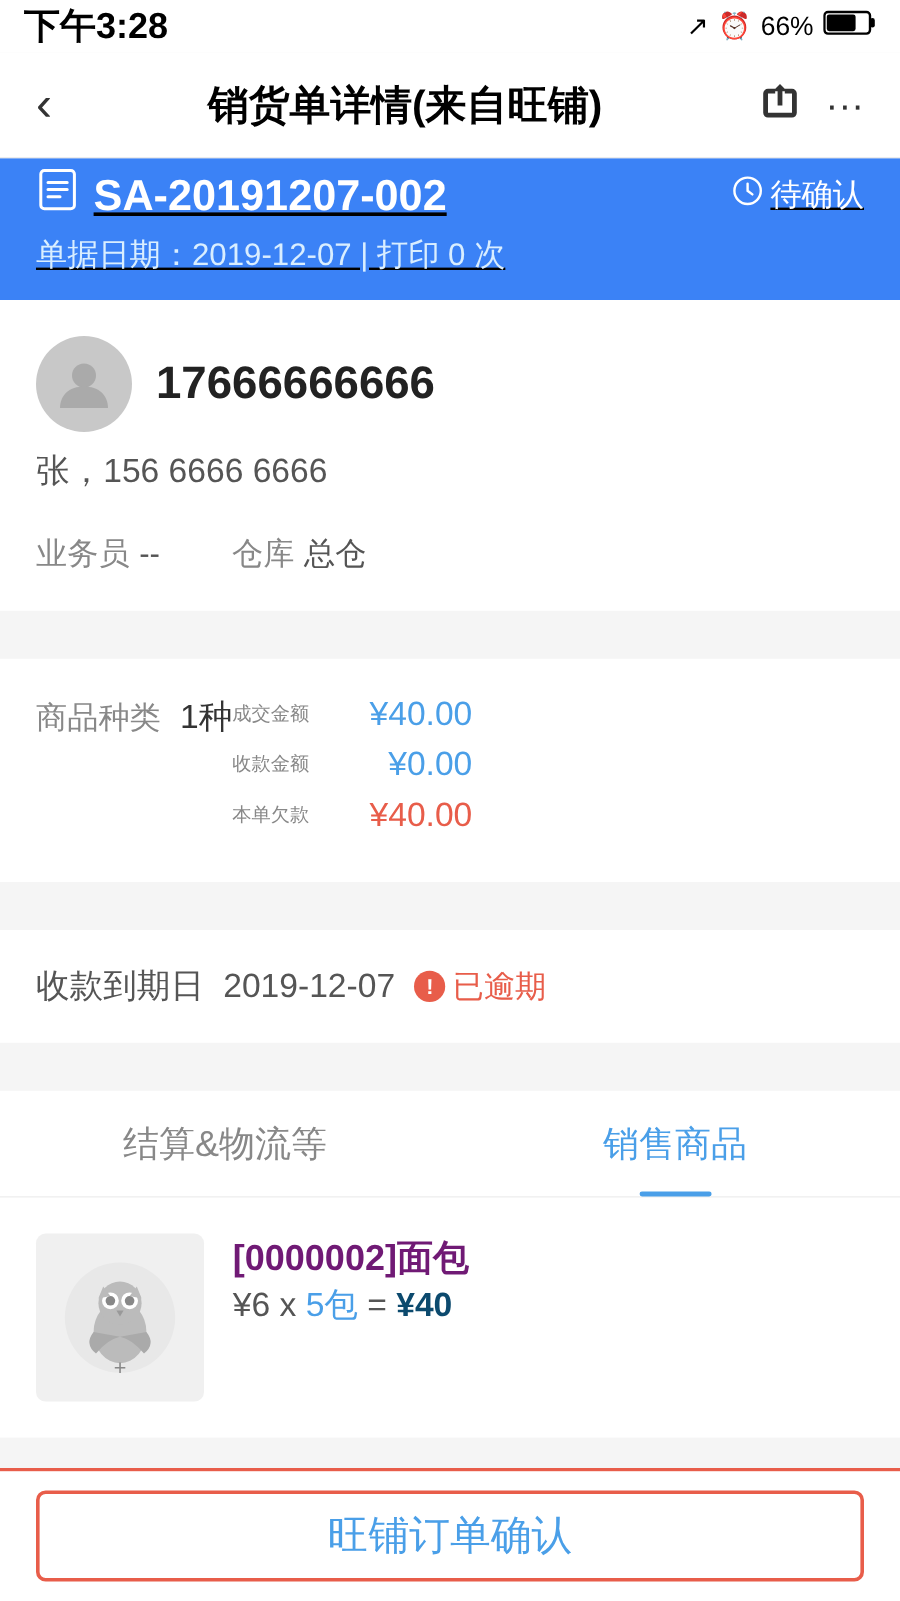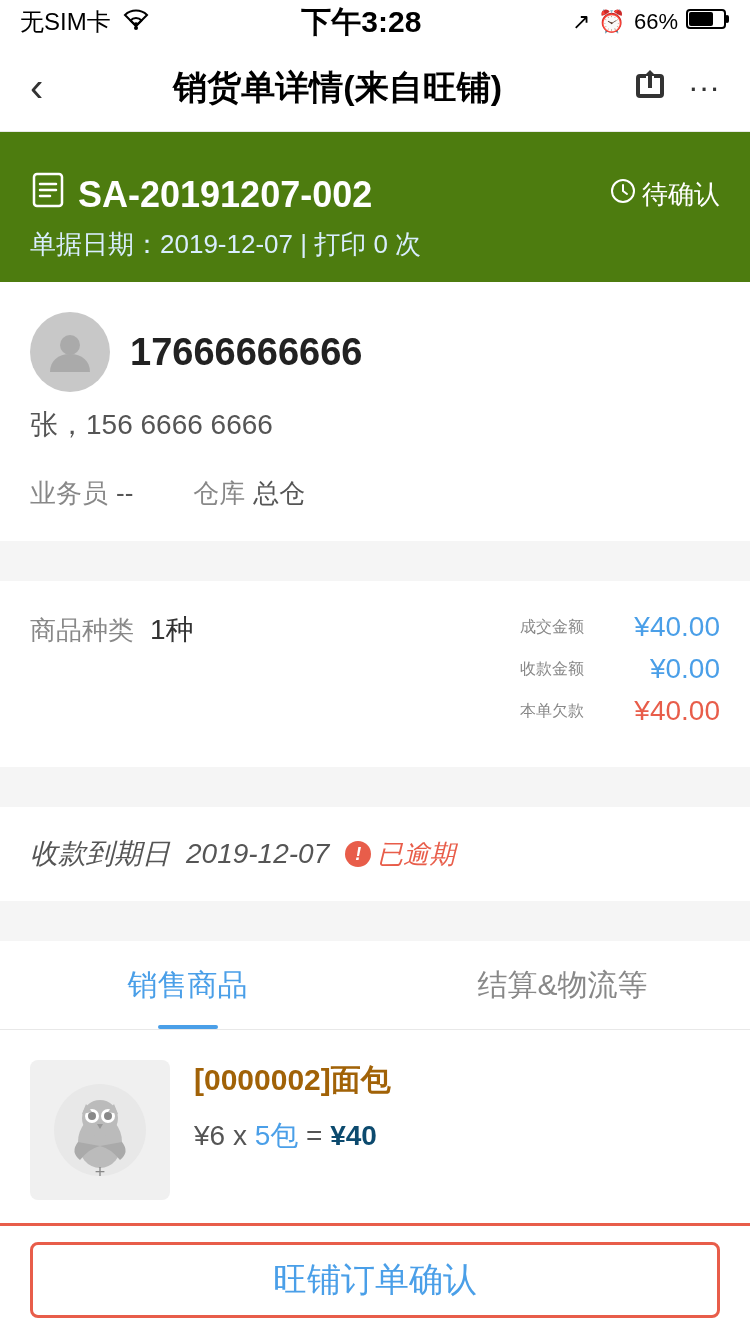--- a/index.html
+++ b/index.html
@@ -43,23 +43,24 @@
       font-size: 34px;
       font-weight: 700;
       color: #000;
     }
     .nav-icons { display: flex; align-items: center; gap: 20px; }
     .nav-back { font-size: 40px; color: #333; }
     .nav-icon { font-size: 32px; color: #333; }
 
     
     .order-header {
-      background: #4d7c0f;
-      padding: 40px 30px 20px;
+      background: #3b82f6;
+      padding: 8px 30px 20px;
       margin-bottom: 0;
+      text-decoration: underline;
     }
     .order-id-row {
       display: flex;
       align-items: center;
       justify-content: space-between;
       margin-bottom: 10px;
     }
     .order-id {
       font-size: 36px;
       font-weight: 700;
@@ -127,21 +128,21 @@
       color: #555;
     }
     .meta-label { color: #888; }
 
     
     .summary-card {
       background: #fff;
       padding: 30px;
       margin-bottom: 20px;
       display: flex;
-      justify-content: space-between;
+      justify-content: flex-start;
       align-items: flex-start;
     }
     .summary-left { display: flex; align-items: center; gap: 16px; }
     .summary-label { font-size: 26px; color: #888; }
     .summary-value { font-size: 28px; color: #333; }
     .summary-right { text-align: right; }
     .amount-row {
       display: flex;
       justify-content: flex-end;
       align-items: center;
@@ -156,21 +157,20 @@
     
     .due-card {
       background: #fff;
       padding: 28px 30px;
       margin-bottom: 20px;
       display: flex;
       align-items: center;
       gap: 16px;
       font-size: 28px;
       color: #555;
-      font-style: italic;
     }
     .overdue-badge {
       display: flex;
       align-items: center;
       gap: 6px;
       color: #e85d4a;
       font-size: 26px;
     }
     .overdue-dot {
       width: 26px;
@@ -235,22 +235,21 @@
       align-items: center;
       justify-content: center;
       flex-shrink: 0;
       font-size: 50px;
       color: #aaa;
     }
     .product-info { flex: 1; }
     .product-name {
       font-size: 30px;
       font-weight: 600;
-      color: #a16207;
-      margin-bottom: 16px;
+      color: #701a75;
     }
     .product-price {
       font-size: 28px;
       color: #555;
     }
     .product-price .qty { color: #4a9fe8; text-align: center; }
     .product-price .total { color: #0c4a6e; font-weight: 600; }
 
     
     .empty-area {
@@ -282,31 +281,20 @@
       cursor: pointer;
     }
 
     
     .divider { height: 20px; background: #f5f5f5; }
   </style>
 </head>
 <body>
 
 <div class="status-bar">
-  <div class="status-left">
-    <span>无SIM卡</span>
-    <span>
-      <svg width="30" height="22" viewBox="0 0 30 22" fill="none">
-        <path d="M15 18l2.5-2.5a3.5 3.5 0 00-5 0L15 18z" fill="#000"></path>
-        <path d="M15 18L9.5 12.5a7.5 7.5 0 0111 0L15 18z" fill="none" stroke="#000" stroke-width="2"></path>
-        <path d="M15 18L4 7a16 16 0 0122 0L15 18z" fill="none" stroke="#000" stroke-width="2"></path>
-        <circle cx="15" cy="20" r="2" fill="#000"></circle>
-      </svg>
-    </span>
-  </div>
   <div class="status-center">下午3:28</div>
   <div class="status-right">
     <span>↗</span>
     <span>⏰</span>
     <span>66%</span>
     <span>
       <svg width="44" height="22" viewBox="0 0 44 22">
         <rect x="1" y="2" width="38" height="18" rx="3" fill="none" stroke="#000" stroke-width="2"></rect>
         <rect x="39" y="7" width="4" height="8" rx="2" fill="#000"></rect>
         <rect x="3" y="4" width="24" height="14" rx="2" fill="#000"></rect>
@@ -406,26 +394,26 @@
   <span>2019-12-07</span>
   <div class="overdue-badge">
     <div class="overdue-dot">!</div>
     <span>已逾期</span>
   </div>
 </div>
 
 <div class="divider"></div>
 
 <div class="tabs">
+  <div class="tab">
+    <span>结算&amp;物流等</span>
+  </div>
   <div class="tab active">
     <span>销售商品</span>
     <div class="tab-underline"></div>
-  </div>
-  <div class="tab">
-    <span>结算&amp;物流等</span>
   </div>
 </div>
 
 <div class="product-section">
   <div class="product-thumb">
 
     <svg width="100" height="100" viewBox="0 0 100 100" fill="none">
       <circle cx="50" cy="50" r="46" fill="#e8e8e8"></circle>
 
       <ellipse cx="50" cy="62" rx="22" ry="26" fill="#bbb"></ellipse>

